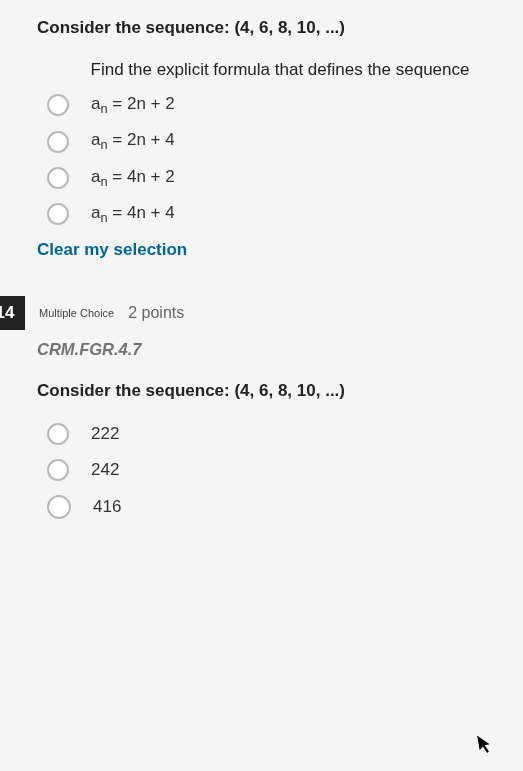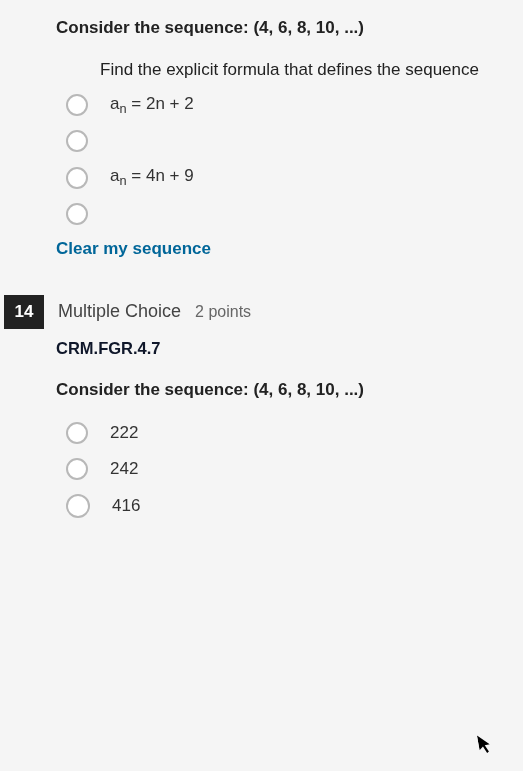--- a/index.html
+++ b/index.html
@@ -6,21 +6,21 @@
   body {
     width: 523px;
     height: 771px;
     font-family: -apple-system, BlinkMacSystemFont, "Segoe UI", Arial, sans-serif;
     background: #f5f5f5;
     color: #2a2a2a;
     overflow: hidden;
     position: relative;
   }
   .content {
-    padding: 18px 0 18px 56px;
+    padding: 18px 0 18px 37px;
   }
   .prompt {
     font-size: 17px;
     font-weight: 600;
     color: #222;
     margin-bottom: 22px;
   }
   .instruction {
     font-size: 17px;
     font-weight: 500;
@@ -74,35 +74,36 @@
     font-weight: 700;
     font-size: 17px;
     width: 40px;
     height: 34px;
     display: flex;
     align-items: center;
     justify-content: center;
     margin-right: 14px;
   }
   .qtype {
-    font-size: 18px;
+    font-size: 11px;
     color: #444;
     font-weight: 500;
     text-align: right;
   }
   .qpoints {
     font-size: 16px;
     color: #666;
     margin-left: 14px;
   }
   .standard {
     font-size: 16.5px;
     font-weight: 600;
-    color: #0f172a;
+    color: #737373;
     margin-bottom: 22px;
+    font-style: italic;
   }
   .cursor {
     position: absolute;
     bottom: 12px;
     right: 30px;
     font-size: 18px;
     color: #000;
     transform: rotate(-10deg);
   }
 </style>
@@ -116,33 +117,39 @@
 
   <div class="options">
     <div class="option">
       <span class="radio"></span>
       <span class="option-text">
         <span>a</span><span class="sub">n</span> <span>= 2n + 2</span>
       </span>
     </div>
     <div class="option">
       <span class="radio"></span>
+      <span class="option-text">
+        <span>a</span><span class="sub">n</span> <span>= 2n + 4</span>
+      </span>
     </div>
     <div class="option">
       <span class="radio"></span>
       <span class="option-text">
-        <span>a</span><span class="sub">n</span> <span>= 4n + 9</span>
+        <span>a</span><span class="sub">n</span> <span>= 4n + 2</span>
       </span>
     </div>
     <div class="option">
       <span class="radio"></span>
+      <span class="option-text">
+        <span>a</span><span class="sub">n</span> <span>= 4n + 4</span>
+      </span>
     </div>
   </div>
 
-  <div class="clear-link">Clear my sequence</div>
+  <div class="clear-link">Clear my selection</div>
 
   <div class="qrow">
     <div class="qnum">14</div>
     <span class="qtype">Multiple Choice</span>
     <span class="qpoints">2 points</span>
   </div>
 
   <div class="standard">CRM.FGR.4.7</div>
   <div class="prompt">Consider the sequence: (4, 6, 8, 10, ...)</div>
 

